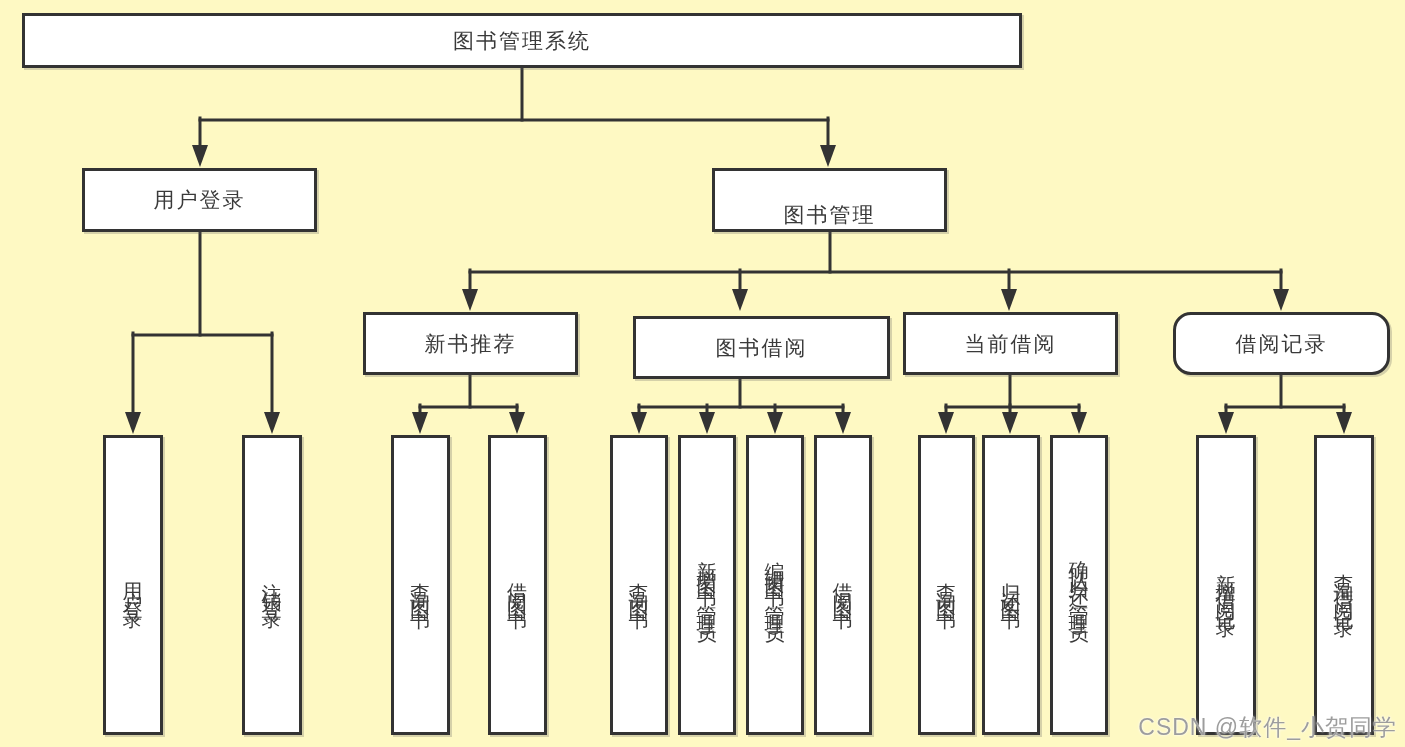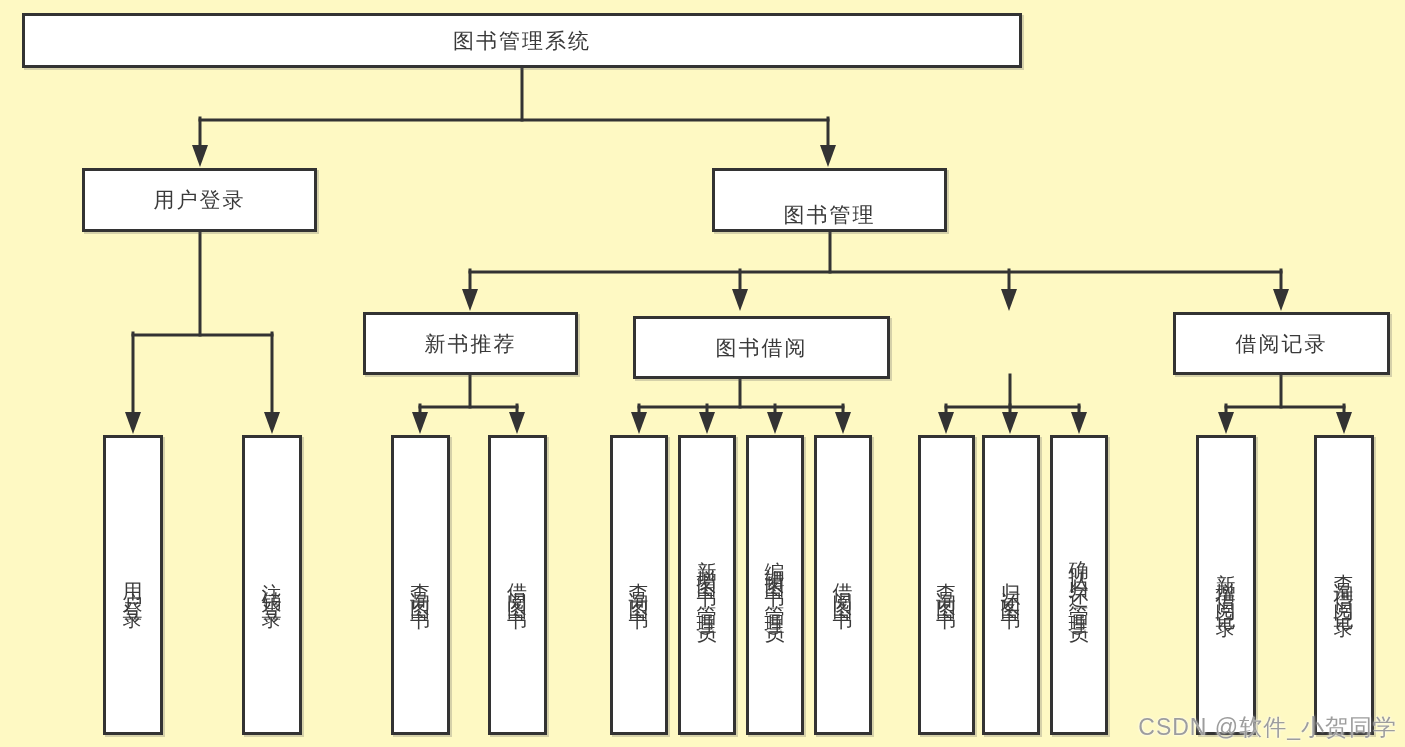--- a/index.html
+++ b/index.html
@@ -141,21 +141,24 @@
   <div class="box h" style="left:712px; top:168px; width:235px; height:64px;align-items:flex-end;">
     <span class="label">图书管理</span>
   </div>
 
   <div class="box h" style="left:363px; top:312px; width:215px; height:63px;">
     <span class="label">新书推荐</span>
   </div>
   <div class="box h" style="left:633px; top:316px; width:257px; height:63px;">
     <span class="label">图书借阅</span>
   </div>
-  <div class="box h" style="left:1173px; top:312px; width:217px; height:63px;">
+  <div class="box h" style="left:903px; top:312px; width:215px; height:63px;">
+    <span class="label">当前借阅</span>
+  </div>
+  <div class="box h" style="left:1173px; top:312px; width:217px; height:63px;border-radius:18px;">
     <span class="label">借阅记录</span>
   </div>
 
   <div class="box leaf" style="left:103px; top:435px; width:60px; height:300px;">
     <span class="label">用户登录</span>
   </div>
   <div class="box leaf" style="left:242px; top:435px; width:60px; height:300px;">
     <span class="label">注销登录</span>
   </div>
 

